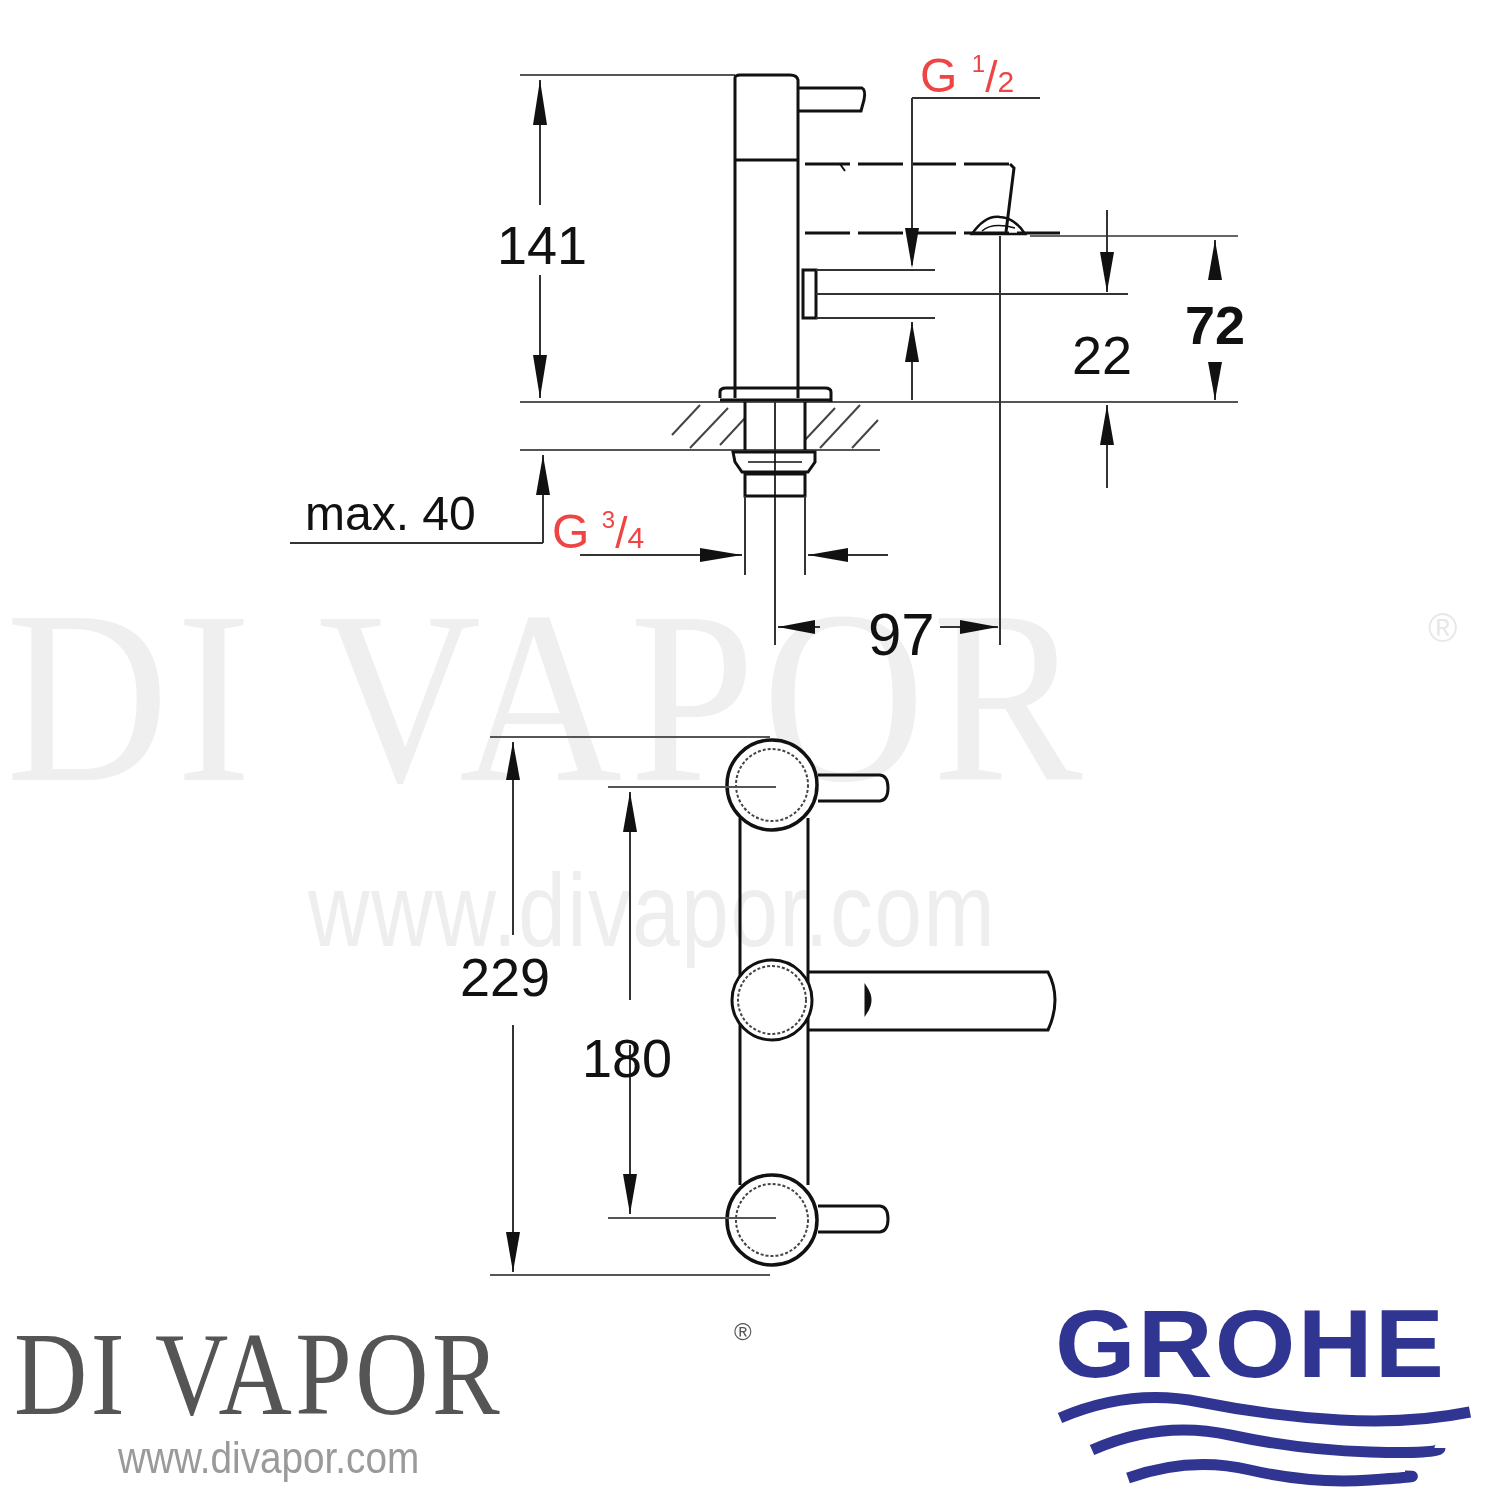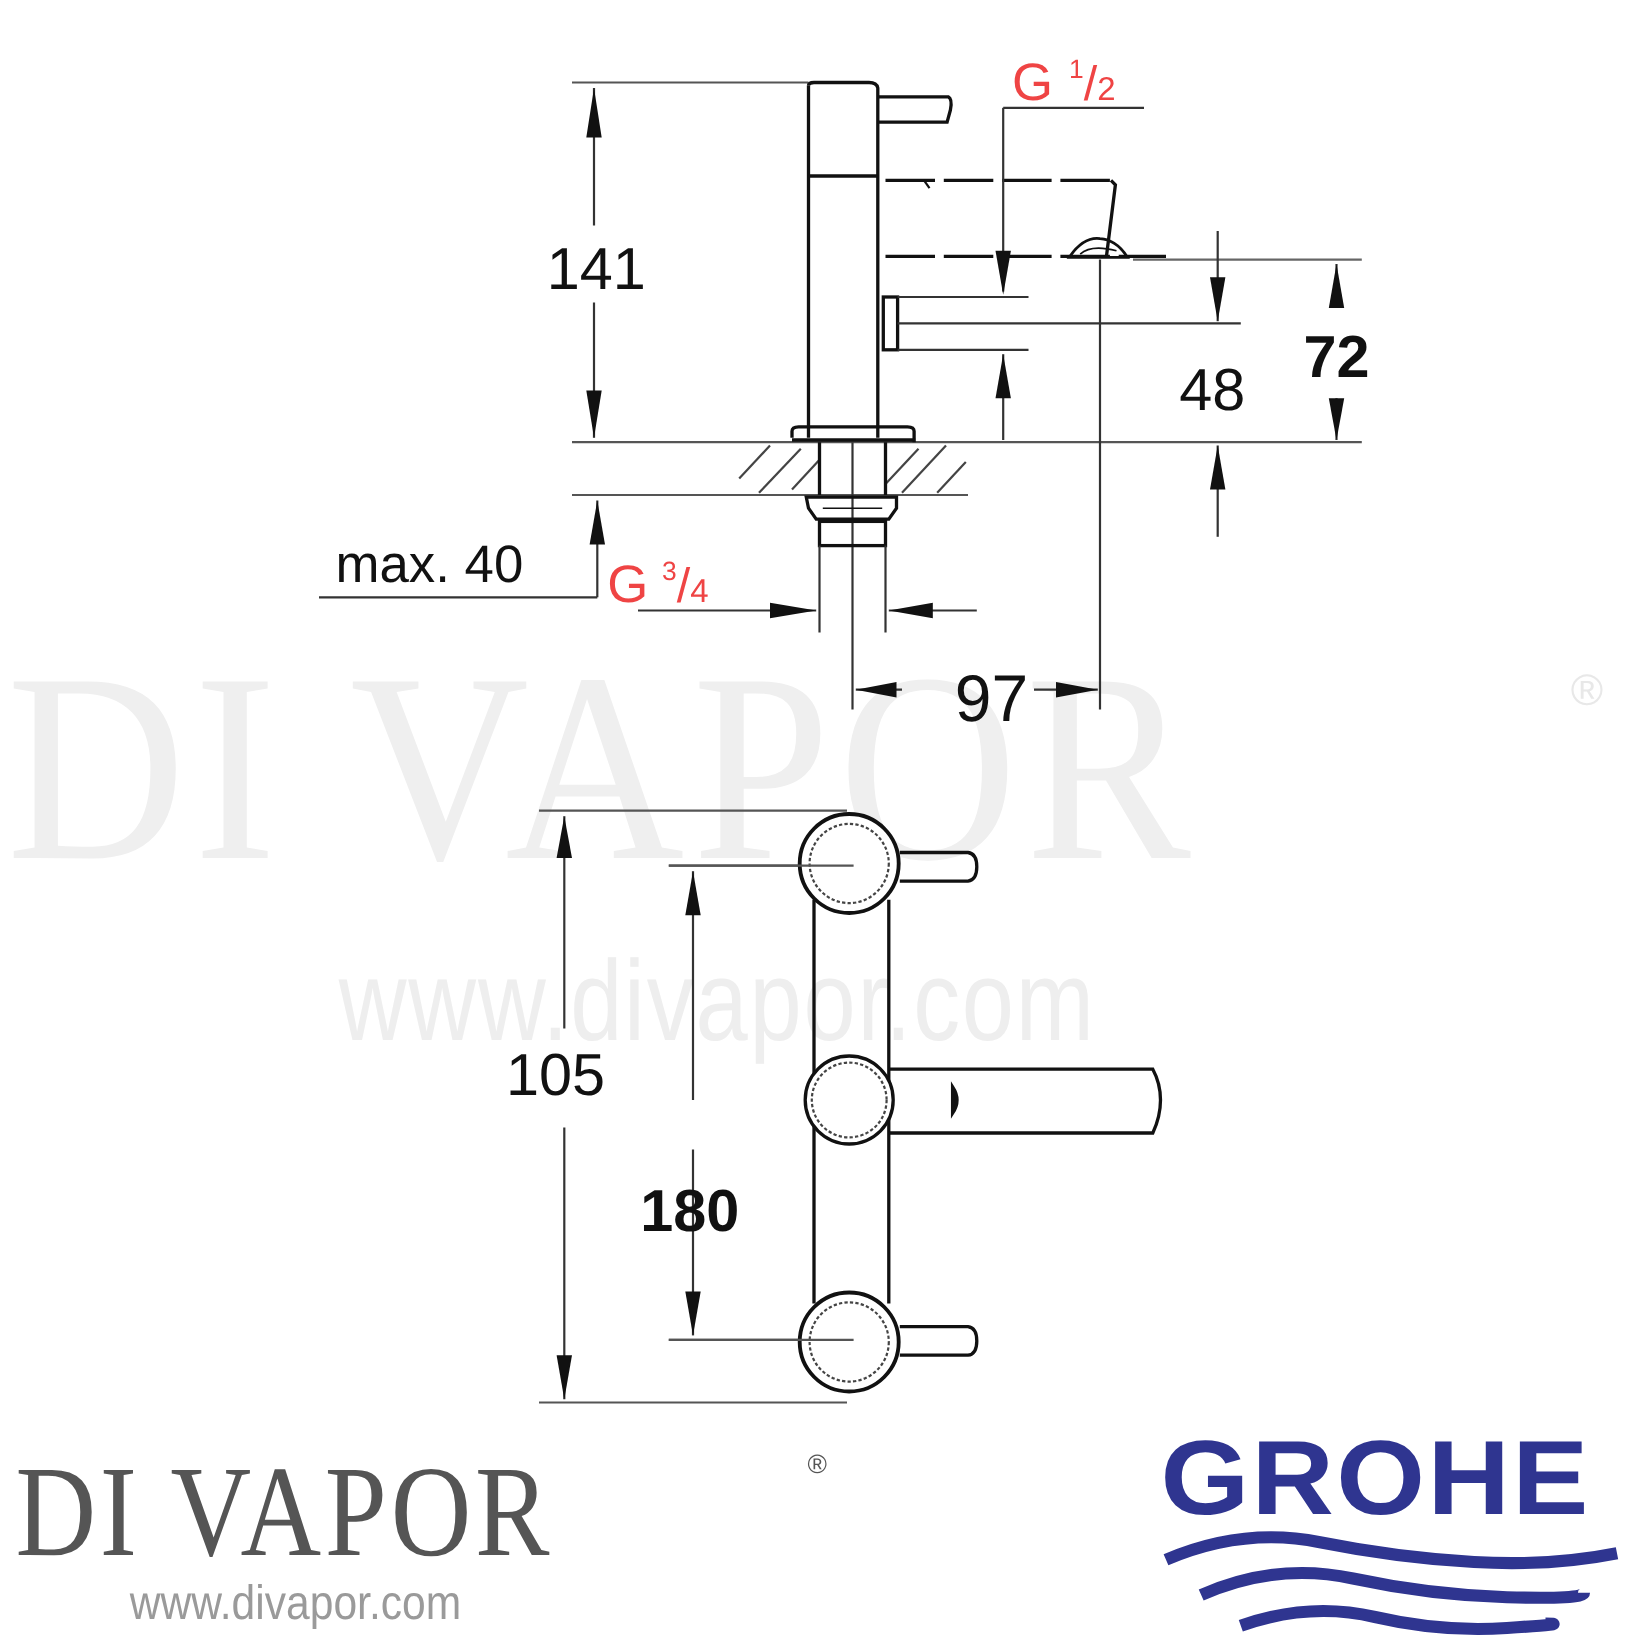--- a/index.html
+++ b/index.html
@@ -156,28 +156,28 @@
     <path d="M1092,1450 Q1160,1420 1230,1435 T1370,1452 T1440,1448"></path>
     <path d="M1128,1478 Q1190,1456 1250,1470 T1370,1480 T1405,1476"></path>
   </g>
 </svg>
 
 <div class="dim dim-lg" style="left:497px; top:218px;">141</div>
 <div class="frac" style="left:920px; top:52px;">
   <span style="font-size:48px;">G</span>
   <span style="font-size:24px; position:relative; top:-20px; margin-left:10px;">1</span><span style="font-size:44px;">/</span><span style="font-size:30px;">2</span>
 </div>
-<div class="dim dim-lg" style="left:1072px; top:328px;">48</div>
+<div class="dim dim-lg" style="left:1072px; top:328px;">22</div>
 <div class="dim dim-lg" style="left:1185px; top:298px;font-weight:bold;">72</div>
 <div class="dim dim-lg" style="left:305px; top:490px; font-size:48px;">max. 40</div>
 <div class="frac" style="left:552px; top:508px;">
   <span style="font-size:48px;">G</span>
   <span style="font-size:24px; position:relative; top:-20px; margin-left:8px;">3</span><span style="font-size:44px;">/</span><span style="font-size:30px;">4</span>
 </div>
 <div class="dim dim-lg" style="left:868px; top:605px; font-size:60px;">97</div>
 
-<div class="dim dim-lg" style="left:460px; top:950px;">105</div>
-<div class="dim dim-lg" style="left:582px; top:1074px;font-weight:bold;">180</div>
+<div class="dim dim-lg" style="left:460px; top:950px;">229</div>
+<div class="dim dim-lg" style="left:582px; top:1031px;">180</div>
 
 <div class="brand-dv">DI VAPOR</div>
 <div class="brand-dv-reg">®</div>
 <div class="brand-url">www.divapor.com</div>
 <div class="grohe-word">GROHE</div>
 
 </body></html>

